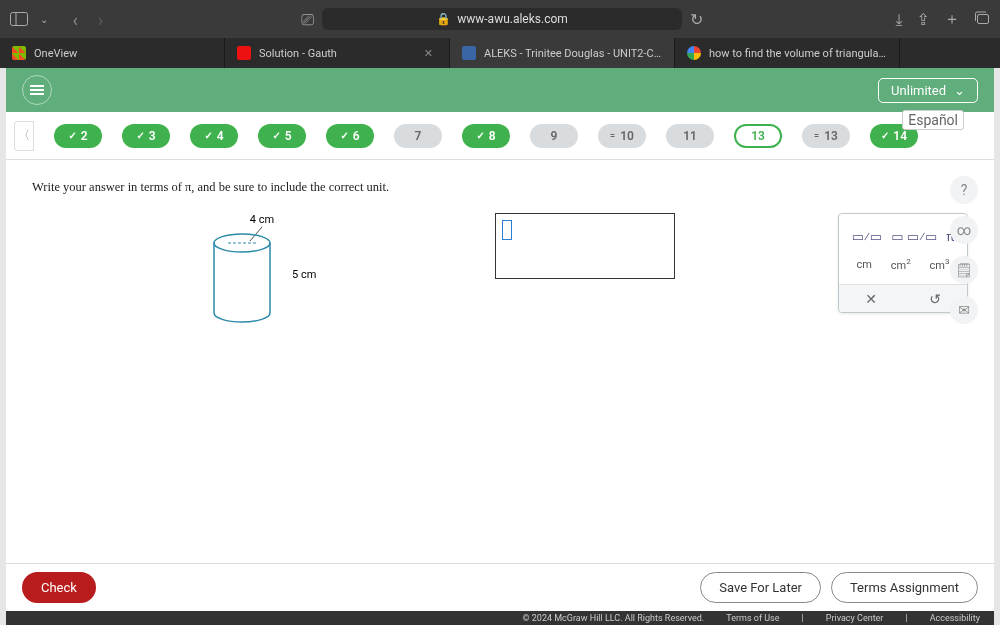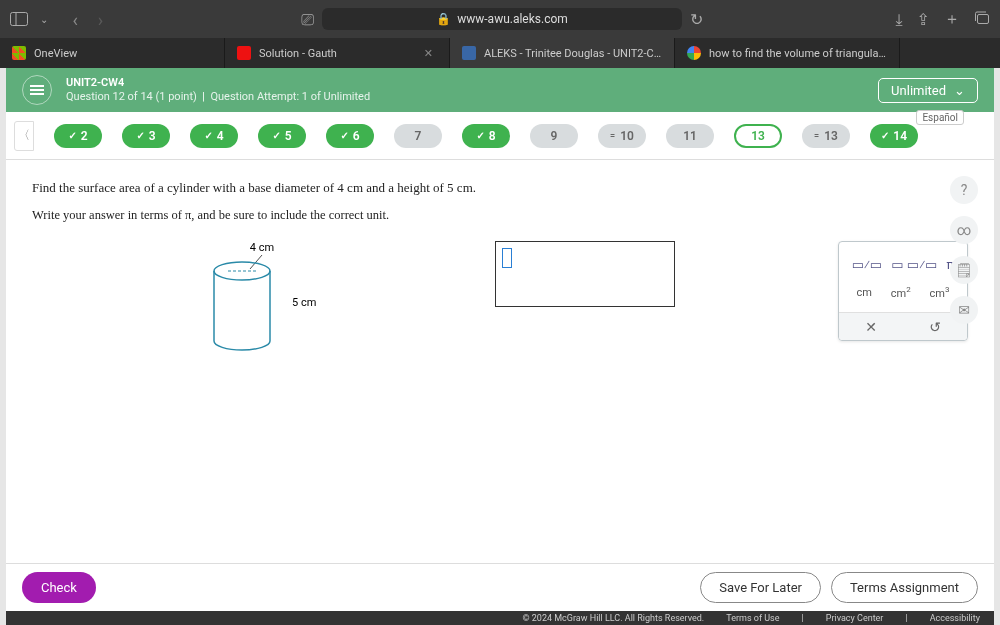--- a/index.html
+++ b/index.html
@@ -33,21 +33,21 @@
 .user-pill { margin-left:auto; border:1px solid #fff; border-radius:5px; padding:4px 12px; display:flex; align-items:center; gap:8px; font-size:13px; }
 
 
 .qnav { background:#fff; height:48px; display:flex; align-items:center; padding:0 8px; position:relative; gap:20px; border-bottom:1px solid #ddd;}
 .qnav .scroll-left{width:20px;height:30px;display:flex;align-items:center;justify-content:center;color:#888;font-size:12px;border:1px solid #ddd;border-radius:3px 0 0 3px;}
 .qnav .pill { min-width:48px; height:24px; border-radius:12px; display:flex; align-items:center; justify-content:center; font-size:12px; font-weight:600; gap:4px; cursor:pointer; }
 .qnav .pill.green { background:#3fb24f; color:#fff; }
 .qnav .pill.grey { background:#d8dcde; color:#666; }
 .qnav .pill.current { background:#fff; border:2px solid #3fb24f; color:#3fb24f; }
 .qnav .pill .chk{font-size:10px}
-.qnav .esp { position:absolute; right:30px; top:-2px; background:#fff; border:1px solid #ccc; border-radius:3px; font-size:10px; padding:1px 5px; color:#666; }
+.qnav .esp { position:absolute; right:30px; top:-2px; background:#fff; border:1px solid #ccc; border-radius:3px; font-size:14px; padding:1px 5px; color:#666; }
 
 
 .content { background:#fff; height:calc(557px - 44px - 48px - 48px - 14px); padding:20px 26px; position:relative; overflow:hidden;}
 .qtext { font-family:Georgia,serif; font-size:13px; color:#222; margin-bottom:12px; }
 .qtext2 { font-family:Georgia,serif; font-size:12.5px; color:#222; }
 
 .workrow { display:flex; gap:18px; margin-top:18px; align-items:flex-start; margin-left:160px;justify-content:space-between;}
 .figure { width:140px; }
 .ans-box { width:180px; height:66px; border:1px solid #333; padding:6px; }
 .ans-cursor { width:10px; height:20px; border:1.5px solid #2a7fd4; display:inline-block;}
@@ -58,21 +58,21 @@
 .toolpanel .sym{font-size:13px;color:#558;}
 .toolpanel .row.bottom { border-top:1px solid #e0e0e0; background:#f3f5f6; margin:6px -8px -8px -8px; padding:4px 0; border-radius:0 0 4px 4px;}
 .toolpanel .row.bottom span{cursor:pointer;color:#666;font-size:14px;}
 
 .side-tools { position:absolute; right:16px; top:16px; display:flex; flex-direction:column; gap:12px; }
 .side-tools .circ { width:28px; height:28px; border-radius:50%; background:#f1f3f4; display:flex; align-items:center; justify-content:center; color:#888; font-size:14px; cursor:pointer;}
 
 
 .ftr { background:#fff; height:48px; border-top:1px solid #ddd; display:flex; align-items:center; padding:0 16px; }
 .btn { border-radius:18px; padding:7px 18px; font-size:13px; cursor:pointer; border:1px solid transparent; }
-.btn.primary { background:#a21caf; color:#fff; }
+.btn.primary { background:#b91c1c; color:#fff; }
 .btn.outline { background:#fff; border:1px solid #888; color:#333; }
 .ftr .right { margin-left:auto; display:flex; gap:10px; }
 .legal { height:14px; background:#333; color:#ccc; font-size:9px; display:flex; align-items:center; justify-content:flex-end; gap:22px; padding:0 14px; }
 .legal span{white-space:nowrap}
 
 
 .fi-oneview{background:linear-gradient(45deg,#f25022 50%,#7fba00 50%),linear-gradient(-45deg,#00a4ef 50%,#ffb900 50%);background-blend-mode:normal;background-size:7px 7px;background-position:0 0,7px 7px;}
 .fi-gauth{background:#e11;}
 .fi-aleks{background:#3967a6;}
 .fi-google{background:conic-gradient(#ea4335 0 25%,#fbbc05 0 50%,#34a853 0 75%,#4285f4 0);border-radius:50%;}
@@ -132,24 +132,20 @@
       <span class="tab-label">how to find the volume of triangular prism - Googl...</span>
     </div>
   </div>
 
 <div class="page">
 
   <div class="hdr">
     <div class="ham">
         <div></div>
       </div>
-    <div class="hdr-info">
-      <div style="font-weight:600">UNIT2-CW4</div>
-      <div class="row2"><span>Question 12 of 14 (1 point)</span> &nbsp;|&nbsp; <span>Question Attempt: 1 of Unlimited</span></div>
-    </div>
     <div class="user-pill">
       <span>Unlimited</span>
       <span>⌄</span>
     </div>
   </div>
 
   <div class="qnav">
     <div class="scroll-left">〈</div>
     <div id="qpills" style="display:flex;gap:20px;align-items:center;">
         <div class="pill green">
@@ -198,21 +194,20 @@
         </div>
         <div class="pill green">
           <span class="chk">✓</span>
           <span>14</span>
         </div>
       </div>
     <div class="esp">Español</div>
   </div>
 
   <div class="content">
-    <div class="qtext">Find the surface area of a cylinder with a base diameter of 4 cm and a height of 5 cm.</div>
     <div class="qtext2">Write your answer in terms of π, and be sure to include the correct unit.</div>
 
     <div class="workrow">
       <div class="figure">
         <svg width="140" height="120" viewBox="0 0 140 120">
           <text x="70" y="10" font-size="11" font-family="Georgia" text-anchor="middle">4 cm</text>
           <line x1="70" y1="14" x2="58" y2="28" stroke="#222" stroke-width="0.8"></line>
           <ellipse cx="50" cy="30" rx="28" ry="9" fill="none" stroke="#2a8aa8" stroke-width="1.5"></ellipse>
           <line x1="36" y1="30" x2="64" y2="30" stroke="#2a8aa8" stroke-dasharray="3 2"></line>
           <line x1="22" y1="30" x2="22" y2="100" stroke="#2a8aa8" stroke-width="1.5"></line>

